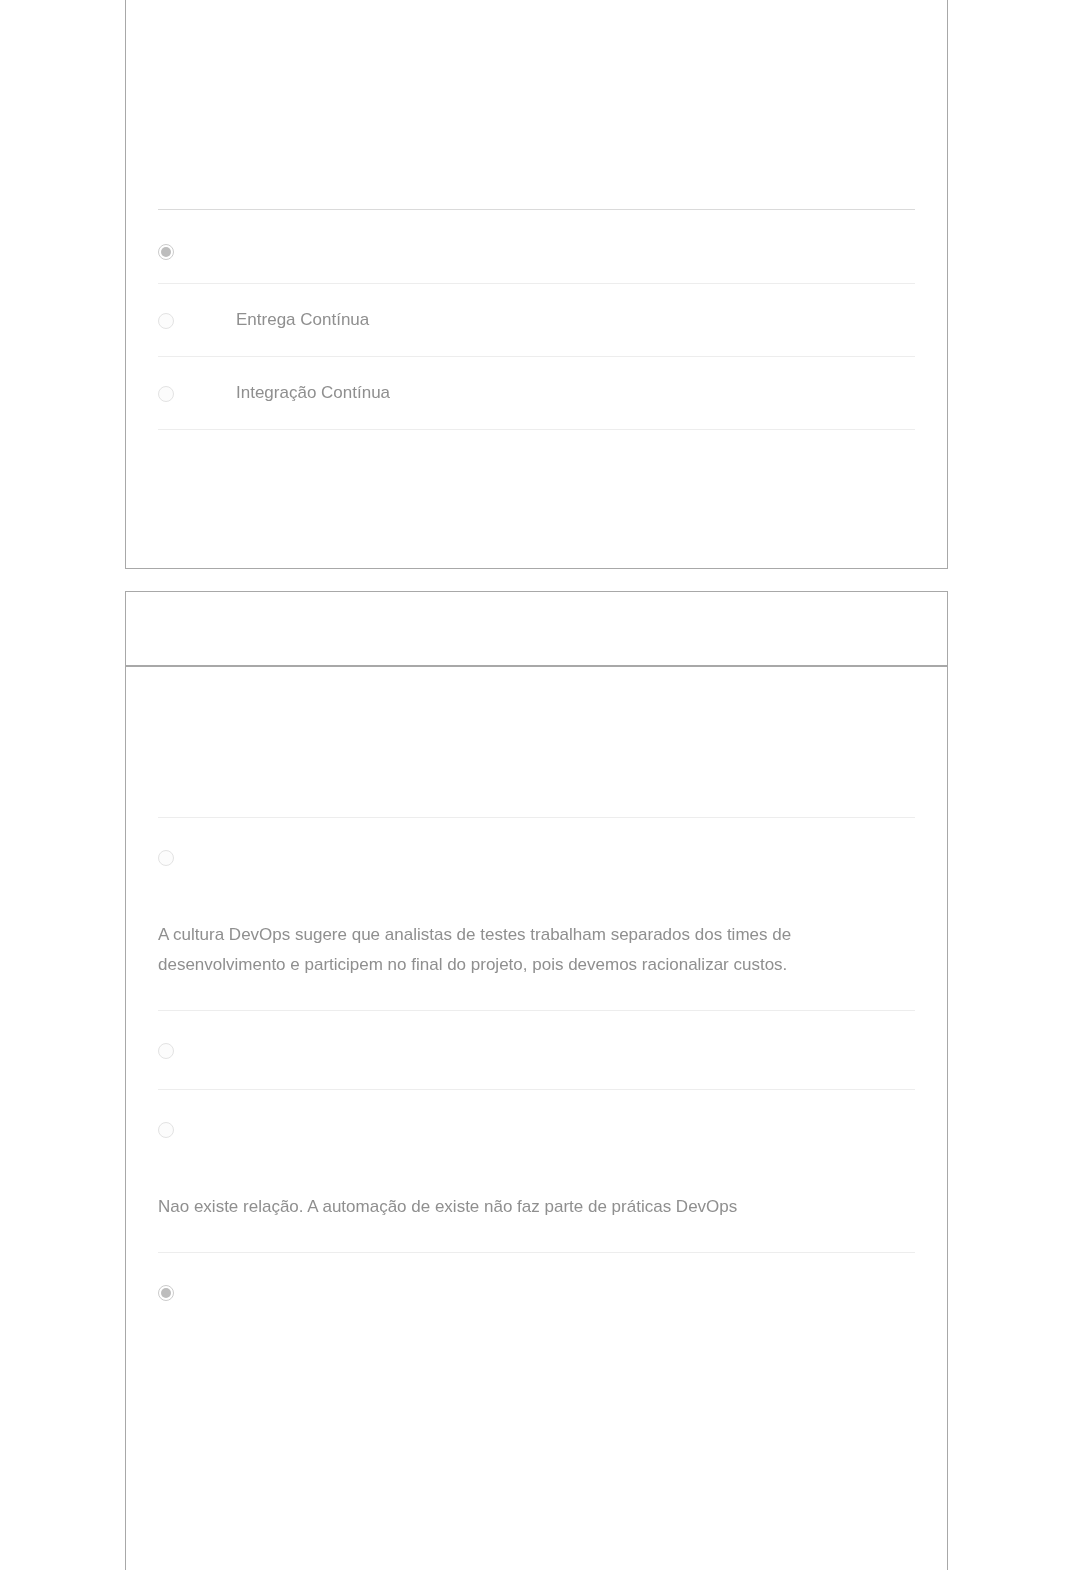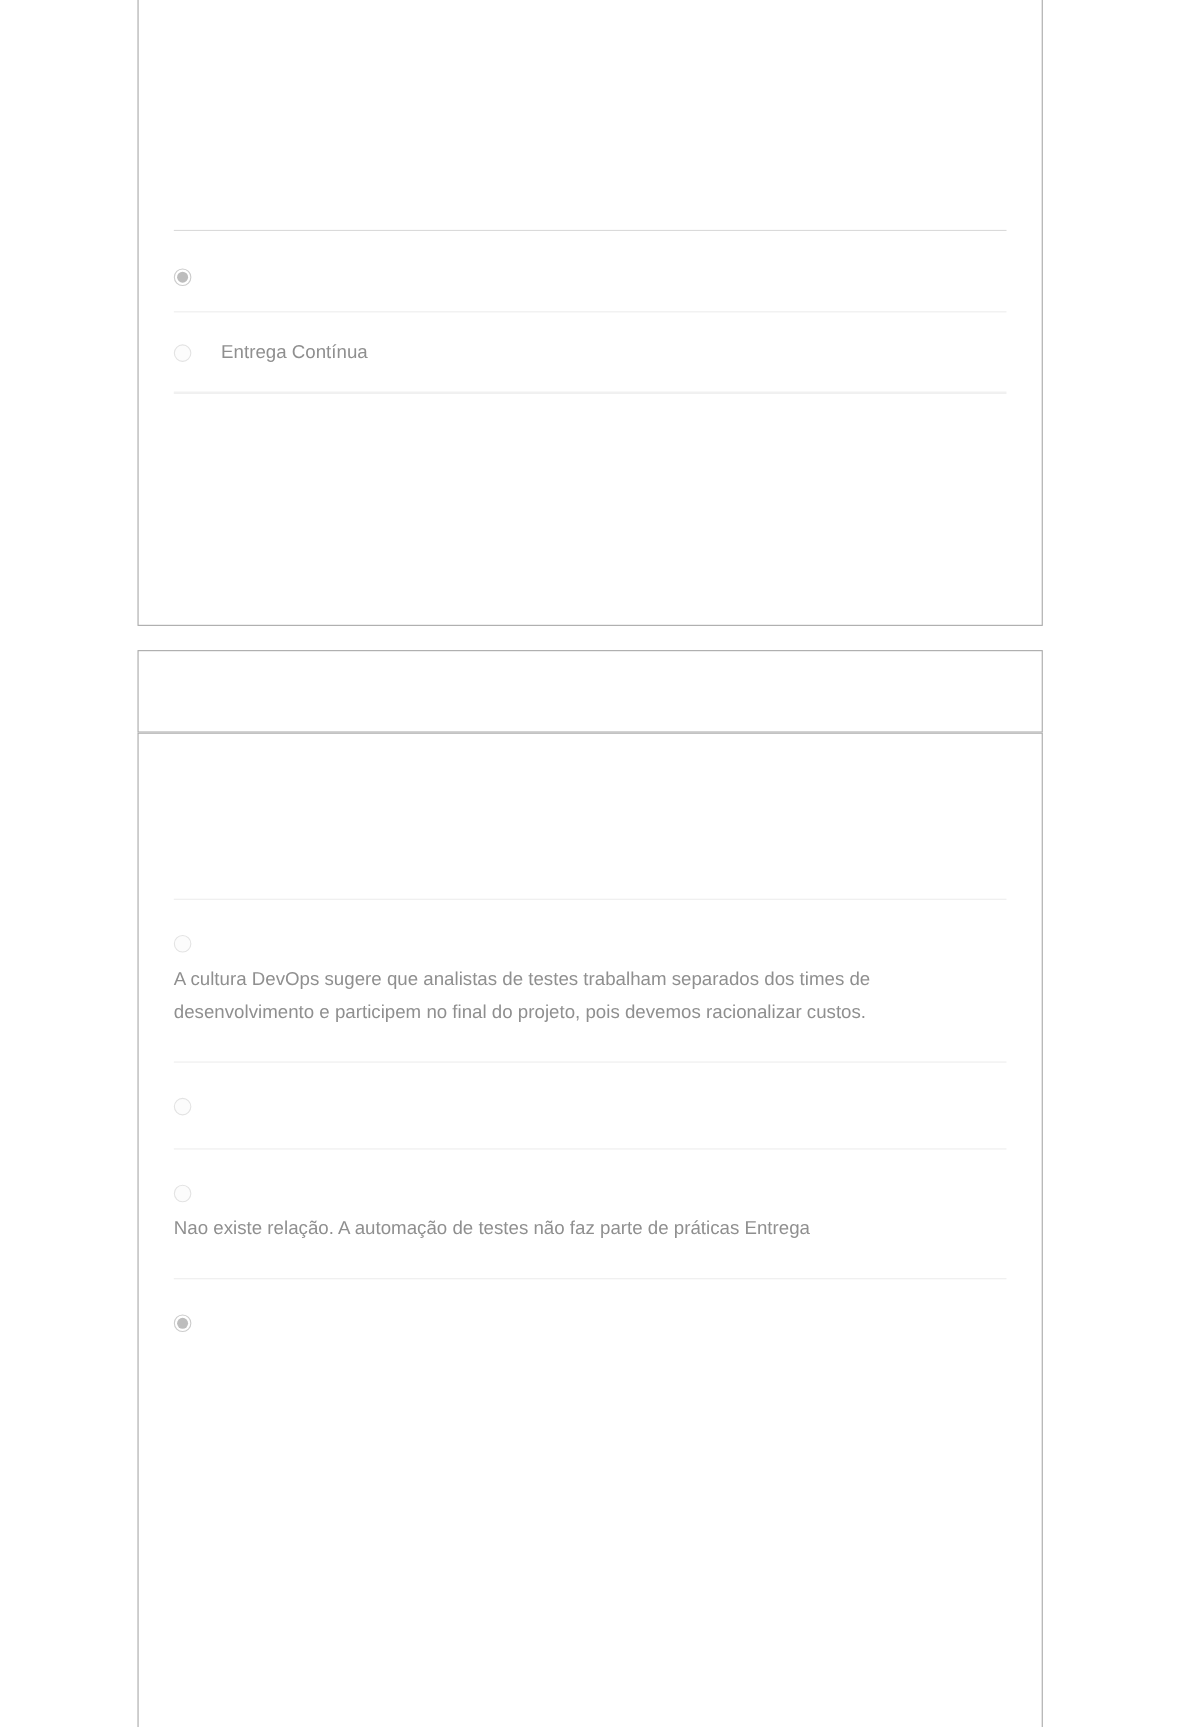--- a/index.html
+++ b/index.html
@@ -62,20 +62,21 @@
     width: 100%;
   }
   .divider--strong {
     background: #dadada;
   }
 
   .option-row {
     display: flex;
     align-items: flex-start;
     box-sizing: border-box;
+    gap: 35px;
   }
 
   
   .radio {
     flex: 0 0 auto;
     width: 16px;
     height: 16px;
     border-radius: 50%;
     box-sizing: border-box;
     border: 1px solid #e3e3e3;
@@ -120,21 +121,21 @@
 
   
   .c2 .option-row {
     flex-direction: column;
     align-items: flex-start;
   }
   .c2 .option-text {
     color: #8f8f8f;
     font-size: 17px;
     line-height: 30px;
-    margin-top: 9px;
+    margin-top: 19px;
     max-width: 680px;
   }
   .c2 .row-pad {
     padding-top: 30px;
     padding-bottom: 30px;
   }
   .c2 .row-tall {
     padding-top: 30px;
     padding-bottom: 100px;
   }
@@ -156,20 +157,24 @@
 
       <div class="divider"></div>
 
       <div class="option-row row-opt">
         <span class="radio"></span>
         <span class="option-label">Entrega Contínua</span>
       </div>
 
       <div class="divider"></div>
 
+      <div class="option-row row-opt">
+        <span class="radio"></span>
+        <span class="option-label">Integração Contínua</span>
+      </div>
 
       <div class="divider"></div>
 
 
     </div>
   </div>
 
   <div class="card card--q2-header">
     <div class="options" style="top:20px;"></div>
   </div>
@@ -187,21 +192,21 @@
       <div class="divider"></div>
 
       <div class="option-row row-pad">
         <span class="radio"></span>
       </div>
 
       <div class="divider"></div>
 
       <div class="option-row row-pad">
         <span class="radio"></span>
-        <span class="option-text">Nao existe relação. A automação de testes não faz parte de práticas Entrega</span>
+        <span class="option-text">Nao existe relação. A automação de existe não faz parte de práticas DevOps</span>
       </div>
 
       <div class="divider"></div>
 
       <div class="option-row row-tall">
         <span class="radio is-selected"></span>
         <span class="option-text"></span>
       </div>
 
     </div>

